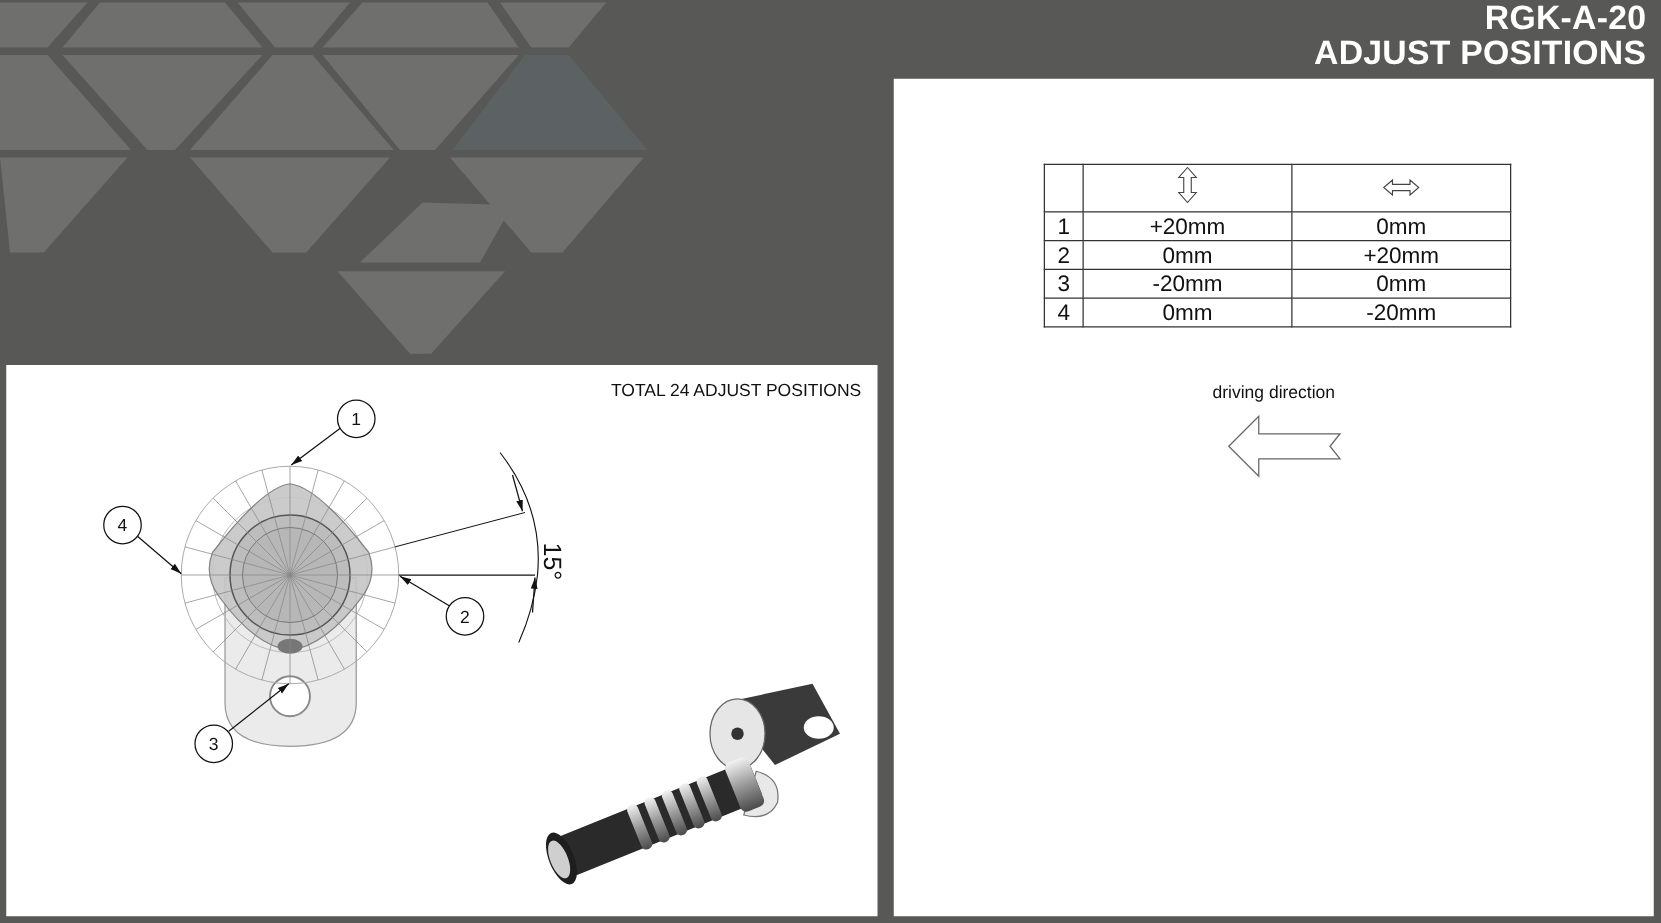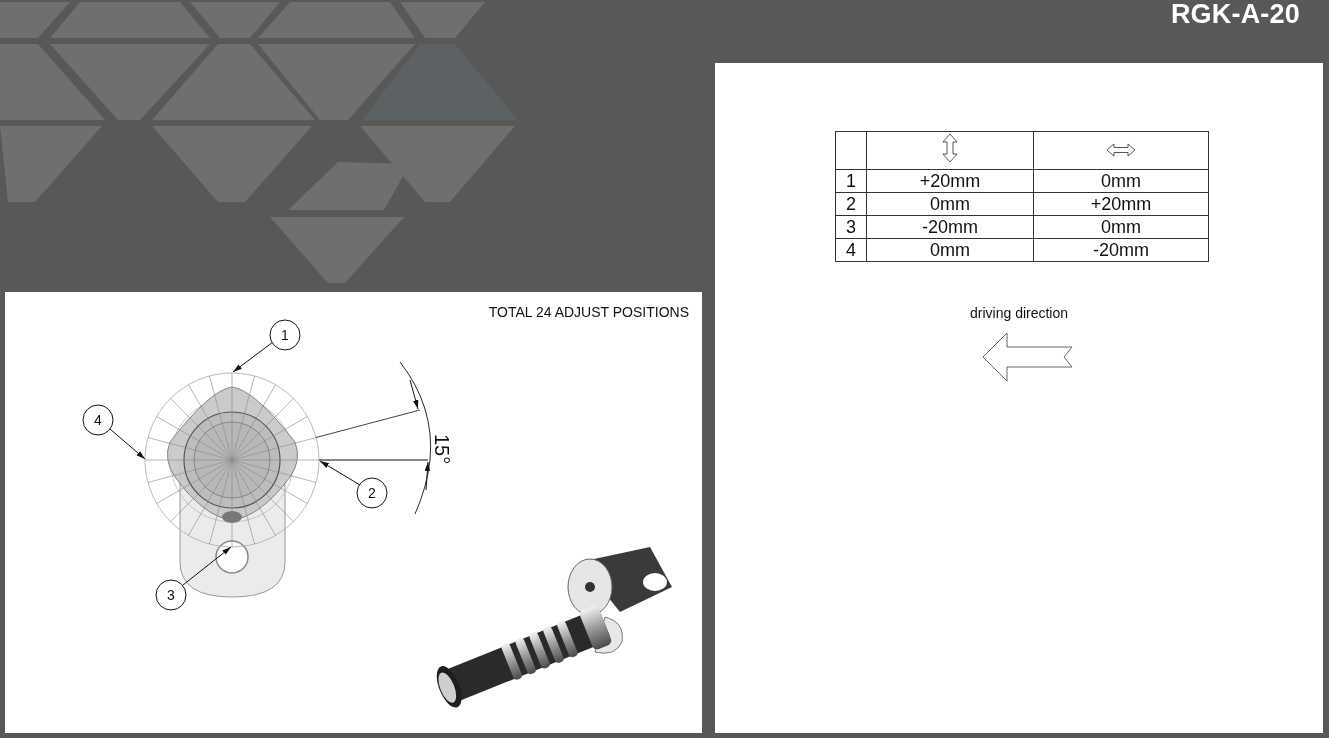--- a/index.html
+++ b/index.html
@@ -3,21 +3,21 @@
 <meta charset="utf-8">
 <style>
   html, body { margin: 0; padding: 0; }
   body {
     width: 1329px; height: 738px; position: relative; overflow: hidden;
     background: #585856;
     font-family: "Liberation Sans", sans-serif;
   }
   .bg-pattern { position: absolute; left: 0; top: 0; width: 560px; height: 295px; }
   .title-block {
-    position: absolute; right: 29px; top: 0px; text-align: right;
+    position: absolute; right: 12px; top: 0px; text-align: right;
     color: #ffffff; font-weight: bold; font-size: 27px; line-height: 28px;
     letter-spacing: 0.2px;
   }
   .panel { position: absolute; background: #ffffff; }
   .panel-left { left: 5px; top: 292px; width: 697px; height: 441px; }
   .panel-right { left: 715px; top: 63px; width: 608px; height: 670px; }
   .total-label {
     position: absolute; right: 13px; top: 12px; font-size: 14px; color: #111;
   }
   .drawing { position: absolute; left: 0; top: 0; }
@@ -61,20 +61,21 @@
     <polygon points="360,126 515,126 450,202 425,202"></polygon>
 
     <polygon points="288,210 384,210 410,164 338,162"></polygon>
     <polygon points="270,217 404,217 345,283 328,283"></polygon>
   </g>
   <polygon fill="#5c6263" points="420,44 455,44 518,120 362,120"></polygon>
 </svg>
 
 <div class="title-block">
   <div>RGK-A-20</div>
+  <div>ADJUST POSITIONS</div>
 </div>
 
 <div class="panel panel-left">
   <div class="total-label">TOTAL 24 ADJUST POSITIONS</div>
 
   <svg class="drawing" width="697" height="441" viewBox="0 0 697 441">
     <defs>
       <marker id="arr" viewBox="0 0 10 10" refX="10" refY="5" markerWidth="9" markerHeight="9" orient="auto-start-reverse">
         <path d="M0,2 L10,5 L0,8 z" fill="#111"></path>
       </marker>

